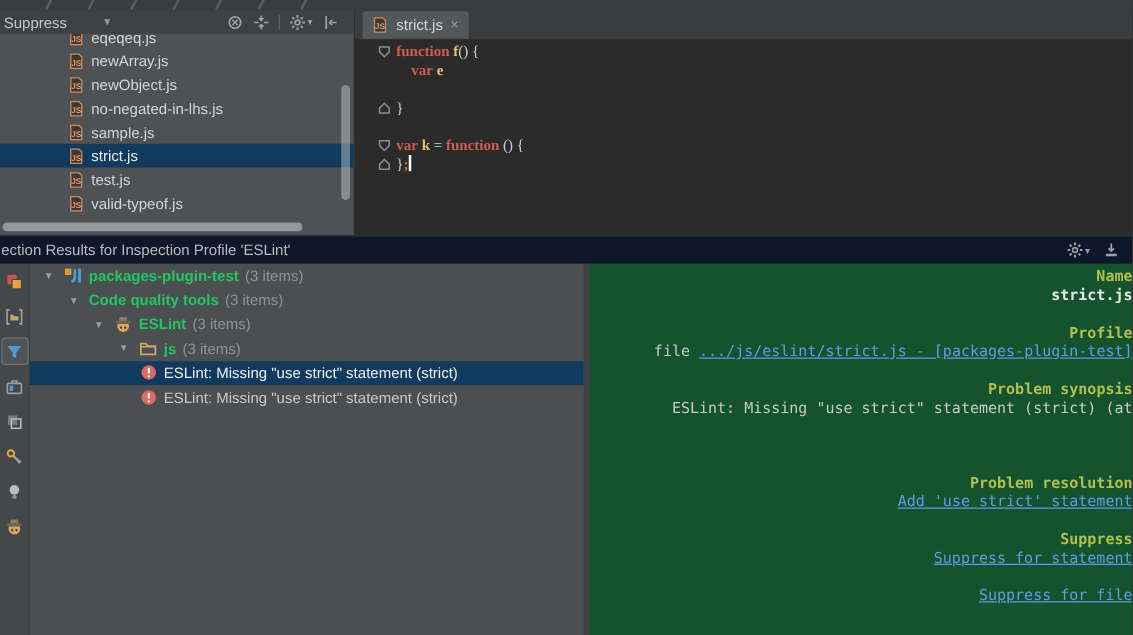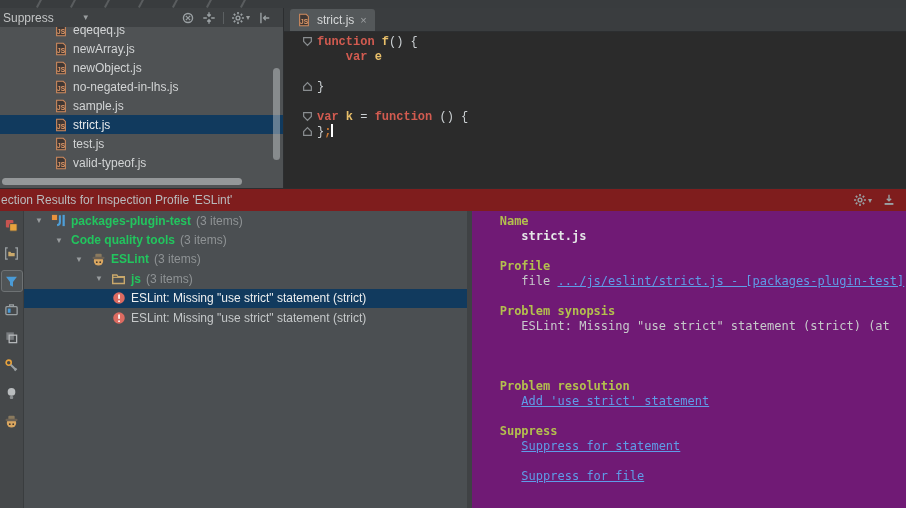--- a/index.html
+++ b/index.html
@@ -23,49 +23,49 @@
   .prow{height:19px;display:flex;align-items:center;font-size:12px;color:#d2d4d5;padding-left:54px;gap:5px;white-space:nowrap;}
   .prow.sel{background:#113a5e;color:#e9ebec;}
   .vscroll{position:absolute;right:3px;top:60px;width:7px;height:92px;border-radius:4px;background:rgba(205,208,210,.45);}
   .hscroll{position:absolute;left:2px;bottom:3px;width:240px;height:7px;border-radius:4px;background:rgba(205,208,210,.55);}
 
   
   .editor{position:absolute;left:284px;top:8px;width:622px;height:180px;background:#2b2b2b;}
   .tabbar{position:absolute;left:0;top:0;width:100%;height:23px;background:#3a3d3f;border-bottom:1px solid #2c2e30;display:flex;align-items:flex-end;}
   .tab{height:22px;margin-left:6px;background:#54585a;border-radius:3px 3px 0 0;display:flex;align-items:center;gap:6px;padding:0 8px 0 7px;font-size:12px;color:#d4d6d7;}
   .tab .x{color:#9da0a2;font-size:11px;cursor:default;}
-  .code{position:absolute;left:0;top:23px;width:100%;height:157px;padding-top:3px;font-family:Liberation Mono, monospace;font-size:12px;}
+  .code{position:absolute;left:0;top:23px;width:100%;height:157px;padding-top:3px;font-family:Liberation Serif, serif;font-size:12px;}
   .cl{height:15px;display:flex;align-items:center;}
   .cl .fold{width:33px;display:flex;justify-content:flex-end;padding-right:4px;box-sizing:border-box;}
   .cl pre{margin:0;font:inherit;white-space:pre;}
   .tk-kw{color:#d25b50;font-weight:bold;}
   .tk-fn{color:#e8bf6a;font-weight:bold;}
   .tk-pl{color:#ccd1d4;}
   .tk-semi{color:#cc7832;font-weight:bold;}
   .cursor{display:inline-block;width:2px;height:13px;background:#ffffff;vertical-align:-2px;}
 
   
   .bottom{position:absolute;left:0;top:188px;width:906px;height:320px;background:#4b4f52;border-top:1px solid #2c2e30;}
-  .bp-header{position:absolute;left:0;top:0;width:100%;height:22px;background:#7f1d1d;border-bottom:1px solid #333638;display:flex;align-items:center;font-size:12px;color:#b9bbbd;}
+  .bp-header{position:absolute;left:0;top:0;width:100%;height:22px;background:#0f172a;border-bottom:1px solid #333638;display:flex;align-items:center;font-size:12px;color:#b9bbbd;}
   .bp-title{padding-left:1px;white-space:nowrap;}
   .bp-actions{margin-left:auto;display:flex;align-items:center;gap:10px;padding-right:10px;}
   .bp-body{position:absolute;left:0;top:22px;width:100%;height:298px;display:flex;}
   .stripe{width:24px;background:#45484a;border-right:1px solid #3a3d3f;display:flex;flex-direction:column;align-items:center;padding-top:3px;gap:6px;box-sizing:border-box;}
   .sbtn{width:22px;height:22px;display:flex;align-items:center;justify-content:center;border:1px solid transparent;border-radius:3px;box-sizing:border-box;}
   .sbtn.sel{background:#50545б;}
   .sbtn.sel{background:#505456;border-color:#6e7274;}
   .insp-tree{width:443px;background:#4b4f52;overflow:hidden;}
   .irow{height:19.4px;display:flex;align-items:center;gap:5px;font-size:12px;color:#c5c8c9;white-space:nowrap;}
   .irow .arrow{width:14px;text-align:center;font-size:8px;color:#979b9d;flex:0 0 14px;}
   .irow.bold .lbl{font-weight:bold;color:#22c55e;}
   .irow.sel{background:#113a5e;}
   .irow.sel .lbl{color:#eceeef;}
   .count{color:#8f9395;}
   .divider{width:5px;background:#3f4244;}
-  .details{flex:1;background:#701a75;font-family:"DejaVu Sans Mono",monospace;font-size:12px;line-height:15px;color:#c7cacb;padding:3px 0 0 6px;overflow:hidden;}
+  .details{flex:1;background:#14532d;font-family:"DejaVu Sans Mono",monospace;font-size:12px;line-height:15px;color:#c7cacb;padding:3px 0 0 6px;overflow:hidden;text-align:right;}
   .dl{white-space:pre;}
   .d-header{color:#b3bf4e;font-weight:bold;}
   .d-bold{color:#e4e6e7;font-weight:bold;}
   .d-link{color:#5f9ce8;text-decoration:underline;cursor:pointer;}
 </style>
 </head>
 <body>
 
 <div class="screen">
 

